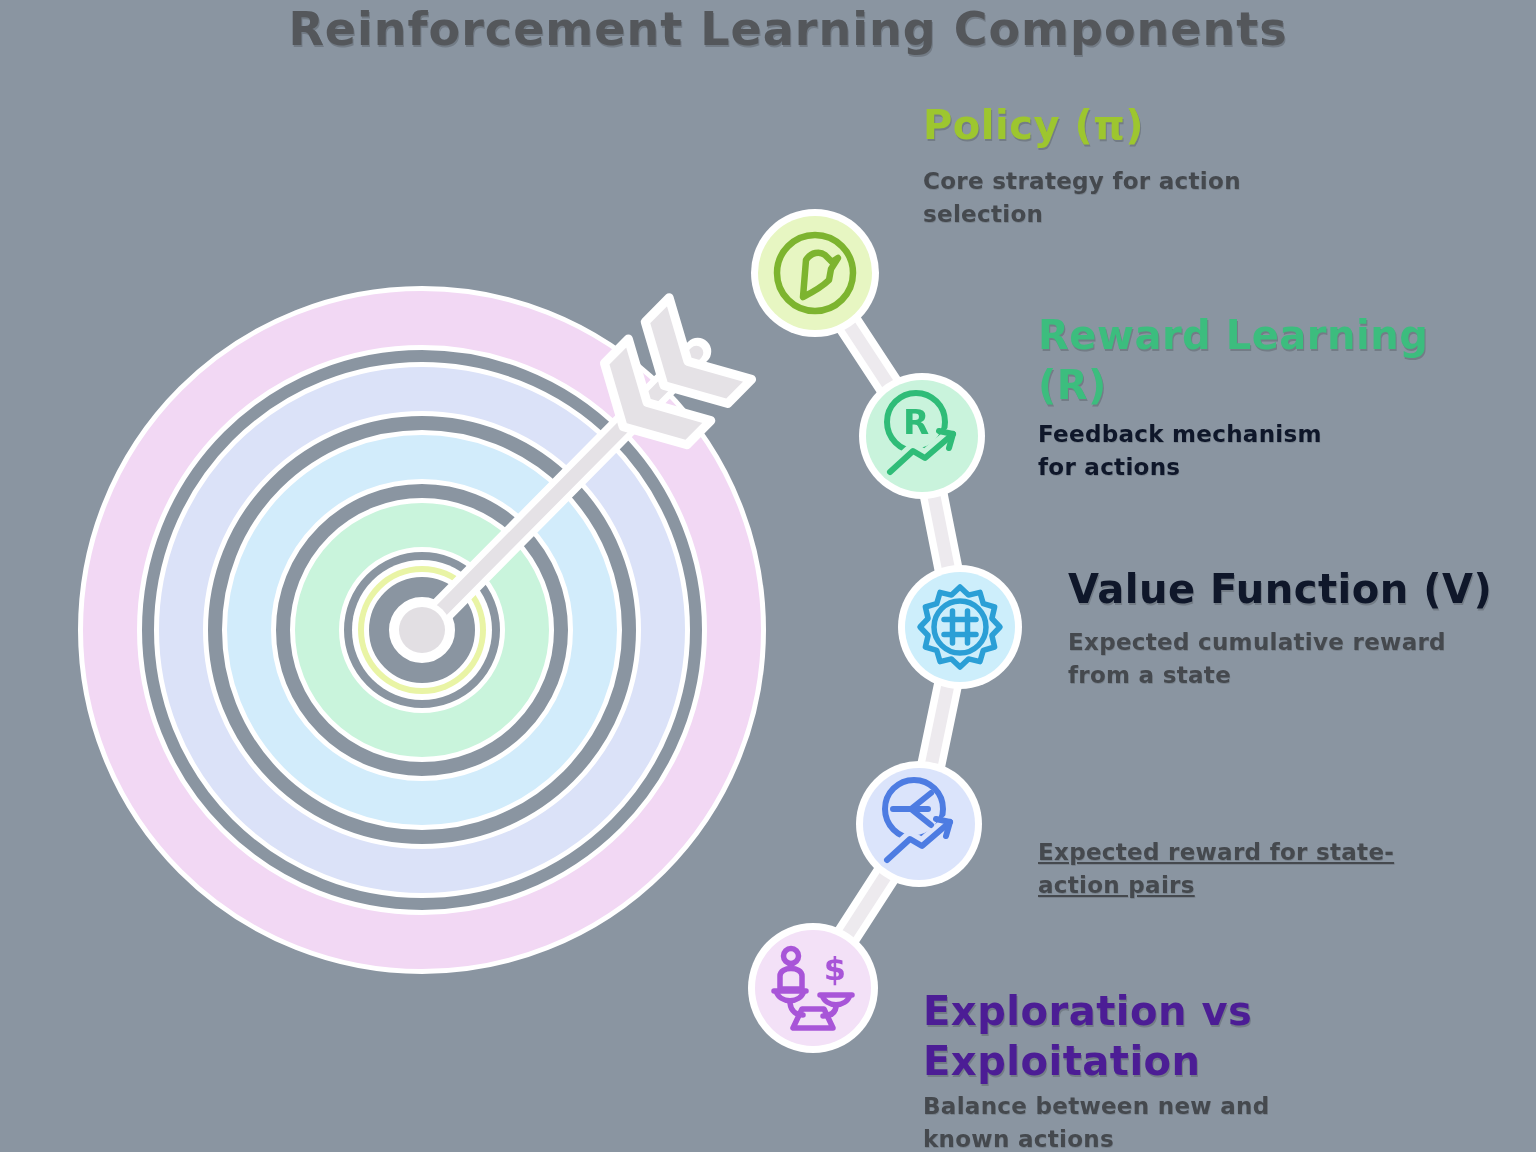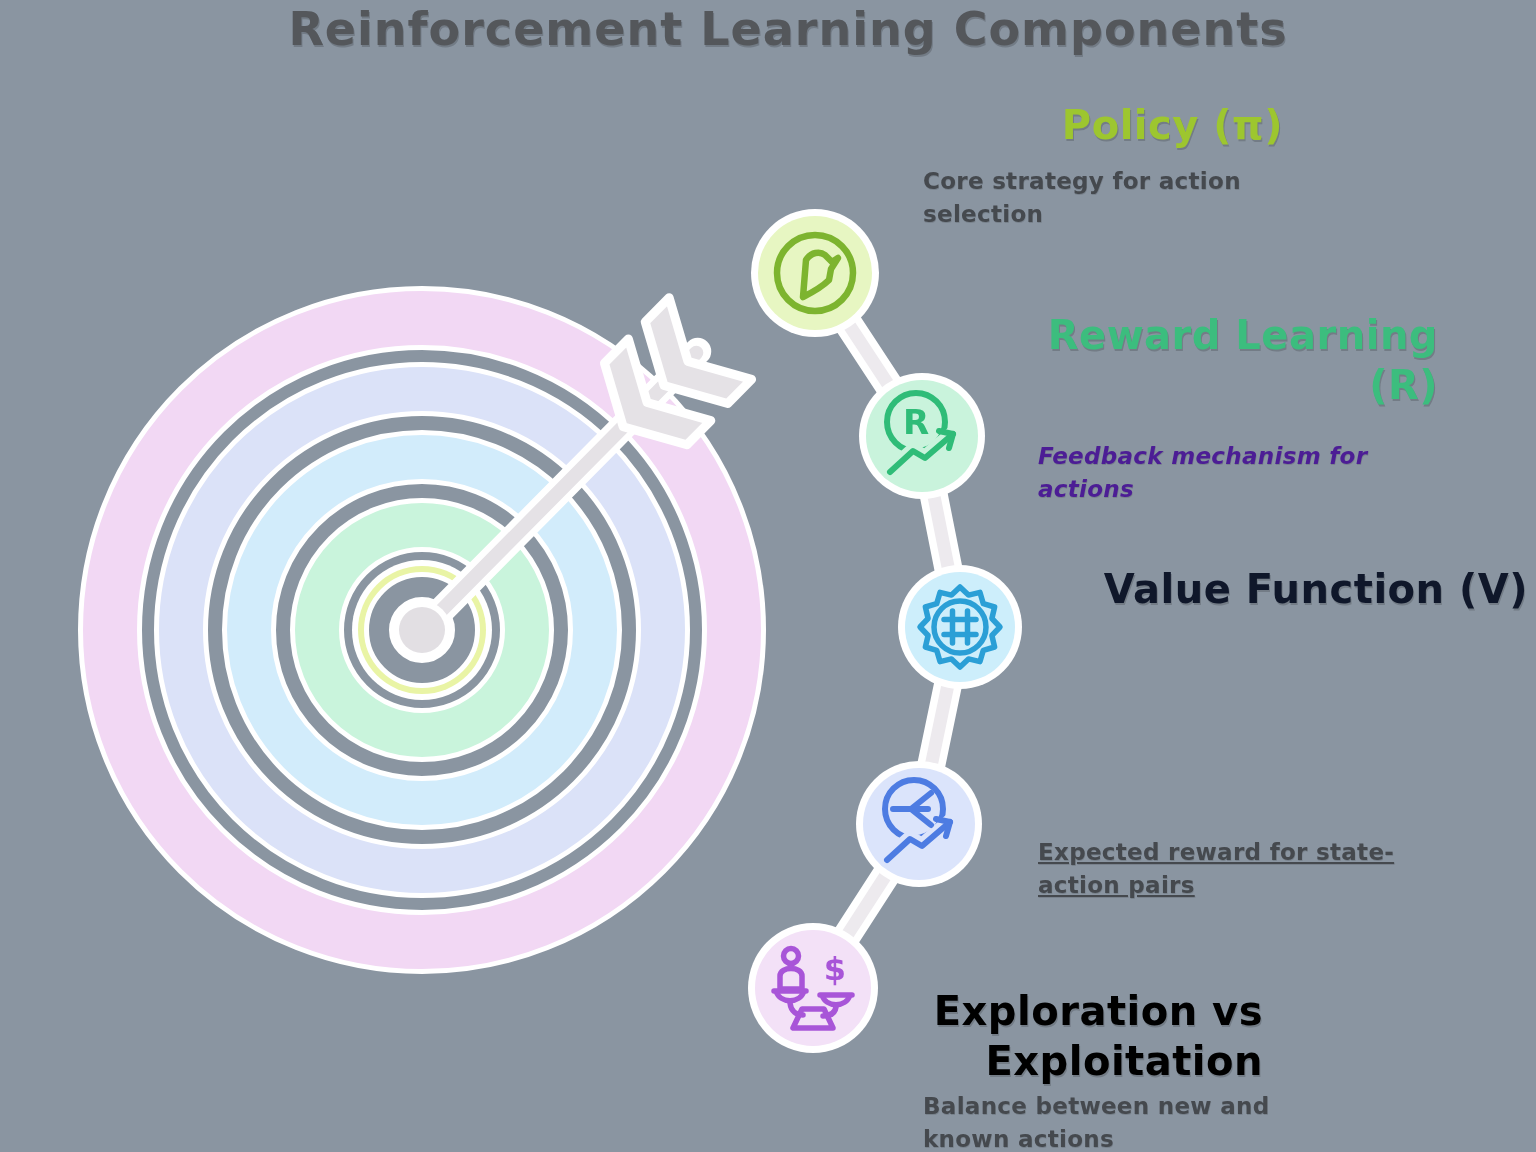--- a/index.html
+++ b/index.html
@@ -31,21 +31,20 @@
     padding-left:20px;
   }
   .heading{
     position:absolute;
     margin:0;
     font-size:40px;
     font-weight:bold;
     line-height:1.25;
     letter-spacing:.5px;
     text-shadow:1px 2px 0 rgba(73,78,83,.35);
-    text-align:right;
   }
   .desc{
     position:absolute;
     margin:0;
     font-size:23px;
     font-weight:bold;
     line-height:1.45;
     letter-spacing:.3px;
     text-shadow:.5px 1px 0 rgba(60,64,68,.22);
   }
@@ -154,22 +153,23 @@
       </g>
     </g>
   </svg>
 
   <h1 class="page-title" style="color: rgb(84, 87, 91);">Reinforcement Learning Components</h1>
 
   <h2 class="heading" style="left: 923px; top: 100px; width: 360px; color: rgb(157, 198, 47);">Policy (π)</h2>
   <p class="desc" style="left: 923px; top: 165px; width: 320px; color: rgb(69, 73, 78);">Core strategy for action selection</p>
 
   <h2 class="heading" style="left: 1038px; top: 310px; width: 400px; color: rgb(60, 189, 126);">Reward Learning (R)</h2>
-  <p class="desc" style="left: 1038px; top: 440px; width: 330px; color: #4c1d95; font-style: italic;">Feedback mechanism for actions</p>
+  <p class="desc" style="left: 1038px; top: 418px; width: 330px; color: #0f172a;">Feedback mechanism for actions</p>
 
   <h2 class="heading" style="left: 1068px; top: 564px; width: 460px; color: #0f172a;">Value Function (V)</h2>
+  <p class="desc" style="left: 1068px; top: 626px; width: 395px; color: rgb(69, 73, 78);">Expected cumulative reward from a state</p>
 
   <p class="desc" style="left: 1038px; top: 836px; width: 385px; color: rgb(69, 73, 78); text-decoration: underline;">Expected reward for state-action pairs</p>
 
-  <h2 class="heading" style="left: 923px; top: 986px; width: 340px; color: #000000;">Exploration vs Exploitation</h2>
+  <h2 class="heading" style="left: 923px; top: 986px; width: 340px; color: #4c1d95;">Exploration vs Exploitation</h2>
   <p class="desc" style="left: 923px; top: 1090px; width: 360px; color: rgb(69, 73, 78);">Balance between new and known actions</p>
 
 </div>
 
 </body></html>

